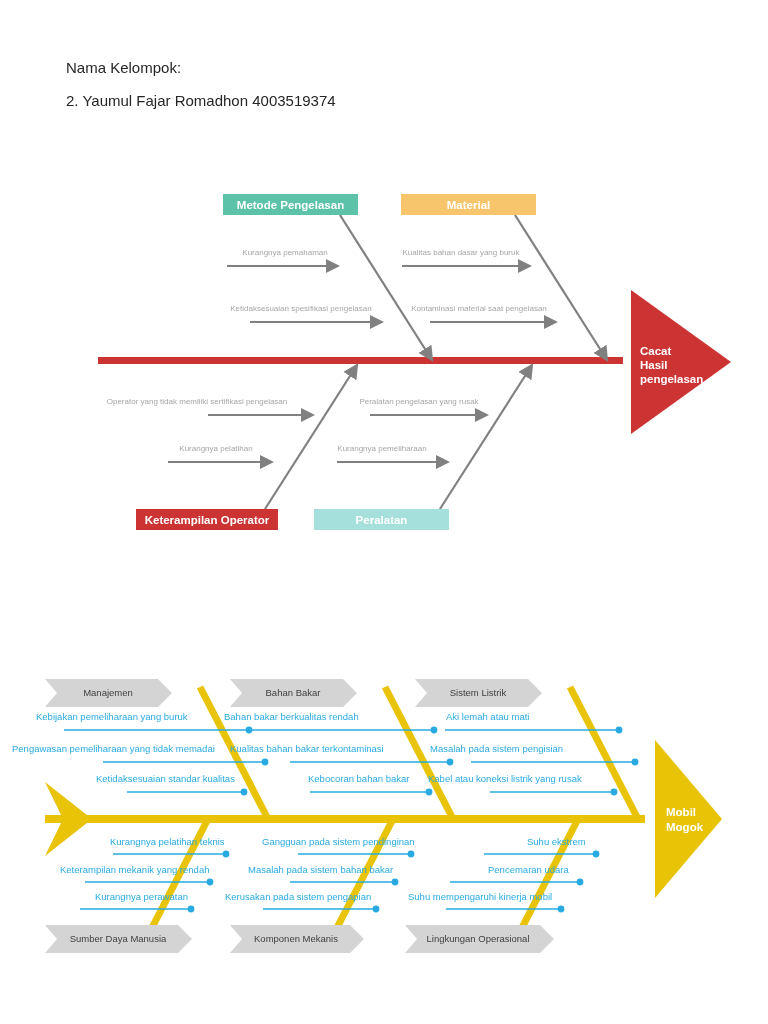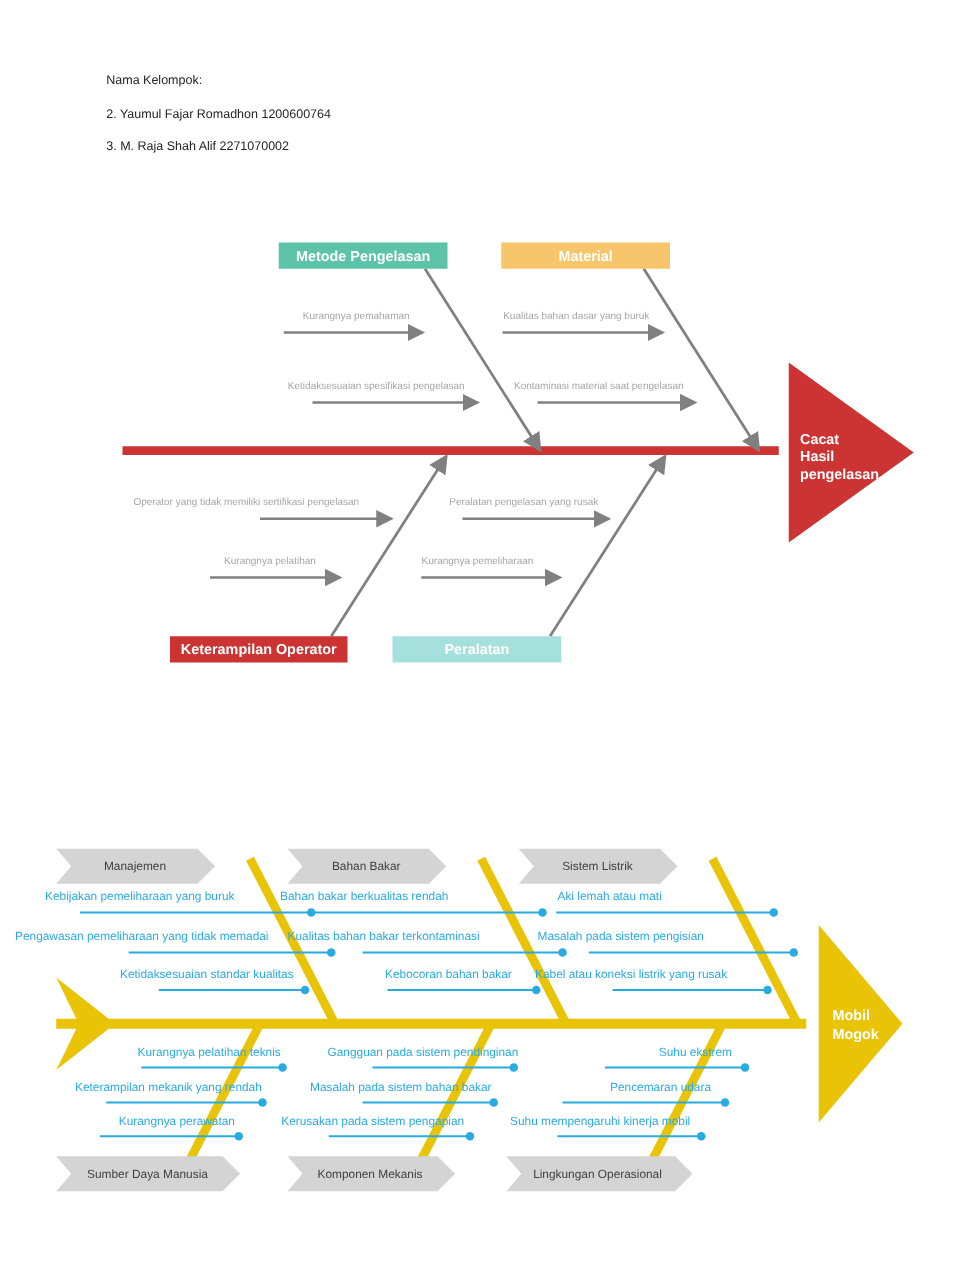--- a/index.html
+++ b/index.html
@@ -21,26 +21,25 @@
   }
 
   
   .header-block {
     position: absolute;
     left: 66px;
     top: 58px;
     width: 420px;
   }
   .header-line {
-    font-size: 10px;
+    font-size: 15px;
     color: #262626;
     line-height: 1.35;
     margin-bottom: 13px;
     white-space: nowrap;
-    margin-left: 19px;
   }
 
   
   .stage {
     position: absolute;
     left: 0;
   }
   .stage svg { display: block; overflow: visible; }
 
   
@@ -83,22 +82,21 @@
     dominant-baseline: middle;
   }
 </style>
 </head>
 <body>
 
 <div id="page">
 
   <div class="header-block">
     <div class="header-line">Nama Kelompok:</div>
-    <div class="header-line">2. Yaumul Fajar Romadhon 1200600764</div>
-    <div class="header-line">3. M. Raja Shah Alif 2271070002</div>
+    <div class="header-line">2. Yaumul Fajar Romadhon 4003519374</div>
   </div>
 
   <div class="stage" style="top:180px; left:0; width:768px; height:380px;">
     <svg width="768" height="380" viewBox="0 0 768 380">
 
       <rect x="98" y="177" width="525" height="7" fill="#CC3333"></rect>
 
       <polygon points="631,110 731,182 631,254" fill="#CC3333"></polygon>
       <text class="head-text-1" x="640" y="172">Cacat</text>
       <text class="head-text-1" x="640" y="186">Hasil</text>

